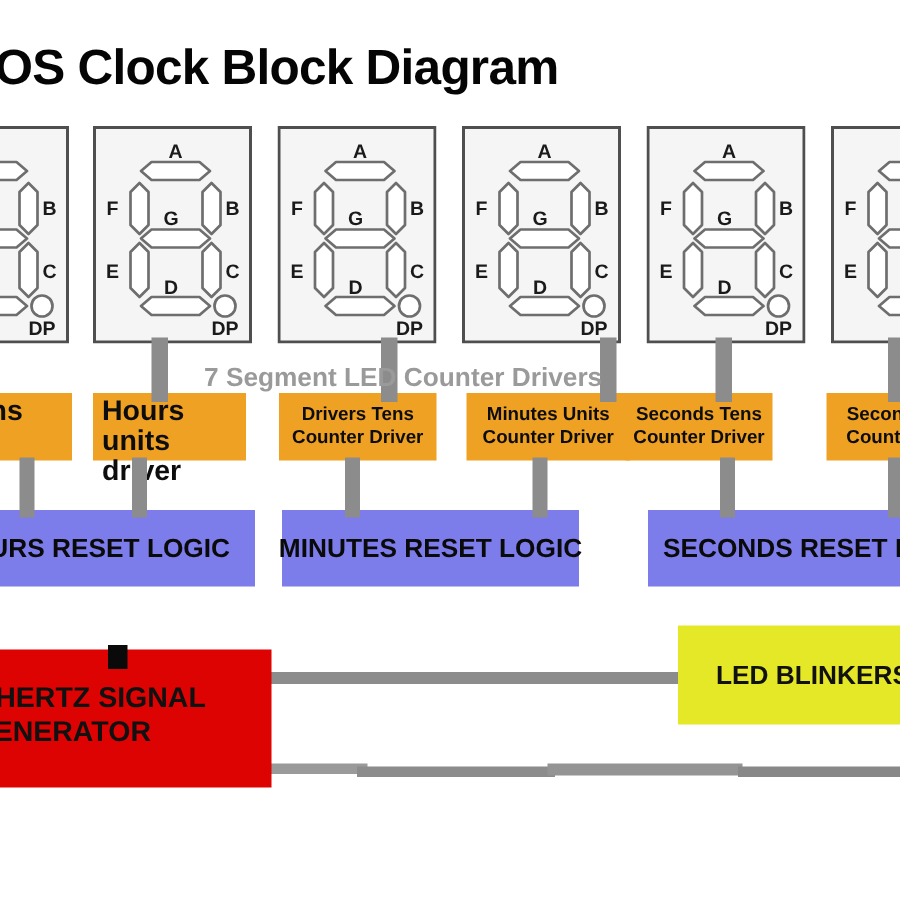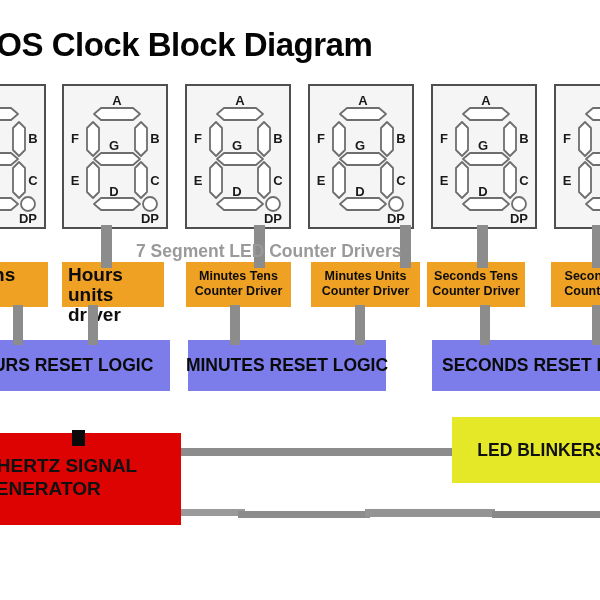--- a/index.html
+++ b/index.html
@@ -207,28 +207,28 @@
 
 <div class="driver big" style="left:-90px;width:138px;">
     <div class="label">Hours tens
 driver</div>
   </div>
 <div class="driver big" style="left:62px;width:102px;">
     <div class="label">Hours units
 driver</div>
   </div>
 <div class="driver small" style="left:186px;width:105px;">
-    <div class="label">Minutes Tens
+    <div class="label">Drivers Tens
 Counter Driver</div>
   </div>
 <div class="driver small" style="left:311px;width:109px;">
     <div class="label">Minutes Units
 Counter Driver</div>
   </div>
-<div class="driver small" style="left:427px;width:98px;">
+<div class="driver small" style="left:417px;width:98px;">
     <div class="label">Seconds Tens
 Counter Driver</div>
   </div>
 <div class="driver small" style="left:551px;width:114px;">
     <div class="label">Seconds Units
 Counter Driver</div>
   </div>
 
 <div class="stub" style="left:13px;top:305px;width:10px;height:40px;"></div>
 <div class="stub" style="left:88px;top:305px;width:10px;height:40px;"></div>

